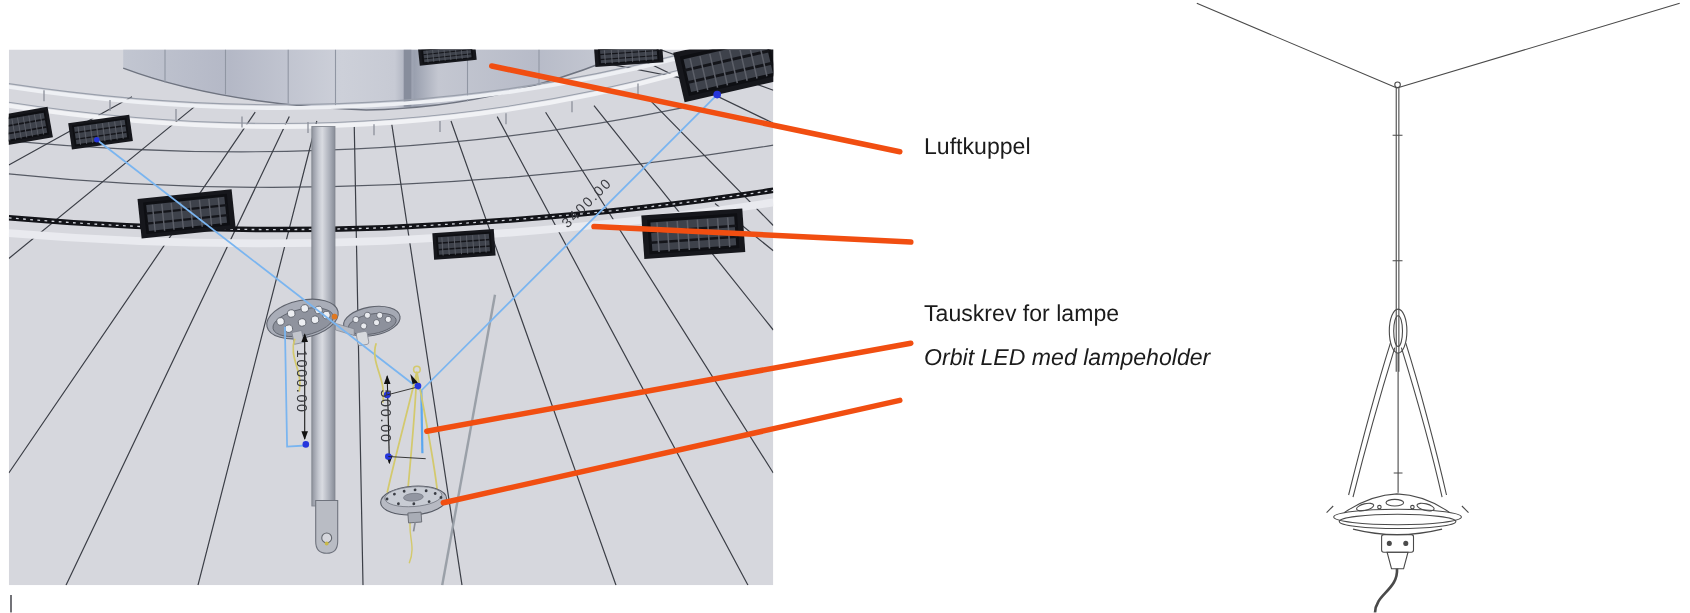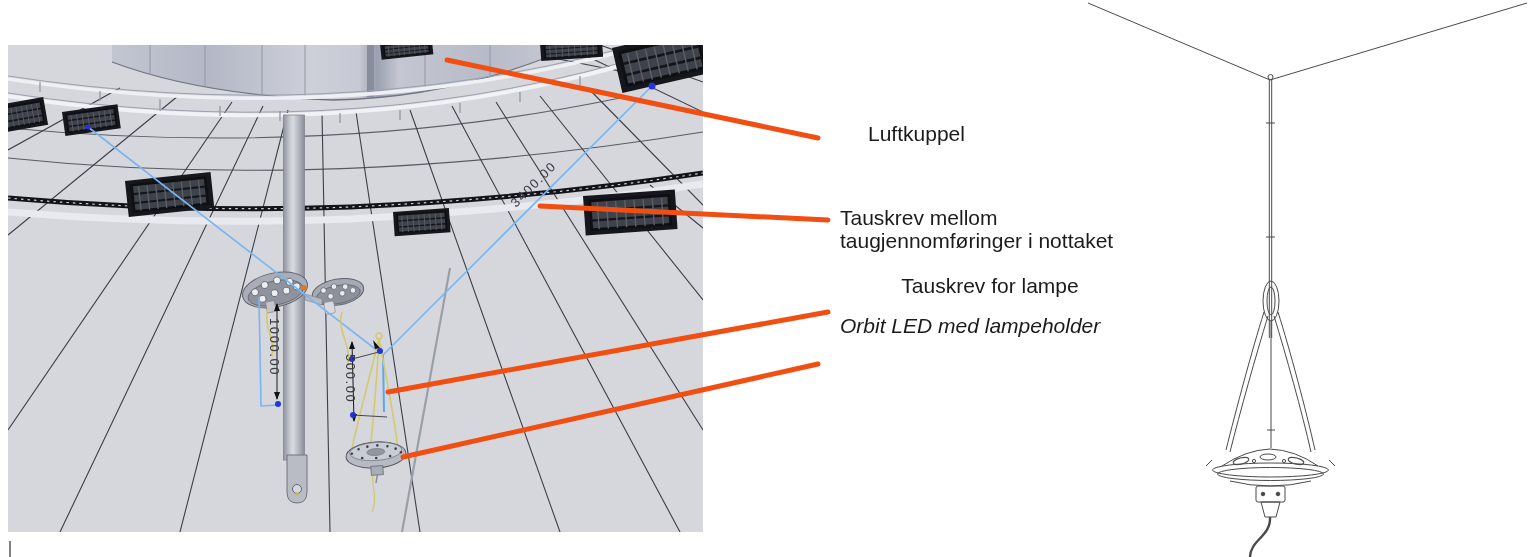--- a/index.html
+++ b/index.html
@@ -1,23 +1,23 @@
 <!DOCTYPE html>
 <html><head>
 <meta charset="utf-8">
 <style>
   html,body{margin:0;padding:0;background:#ffffff;}
   .page{position:relative;width:1536px;height:557px;background:#ffffff;overflow:hidden;
         font-family:"Liberation Sans", sans-serif;}
   .stage{position:absolute;left:0;top:0;}
   .callout{position:absolute;font-size:21px;line-height:23px;color:#1b1b1b;
            font-family:"Liberation Sans", sans-serif;}
-  .co-luft{left:840px;top:122px;width:220px;margin-left:28px;}
+  .co-luft{left:840px;top:122px;width:220px;}
   .co-mellom{left:840px;top:206px;width:300px;}
-  .co-lampe{left:840px;top:274px;width:300px;text-align:center;}
+  .co-lampe{left:840px;top:274px;width:300px;}
   .co-orbit{left:840px;top:314px;width:340px;font-style:italic;}
 </style>
 </head>
 <body>
 
 <div class="page">
 
 <svg class="stage" width="1536" height="557" viewBox="0 0 1536 557">
   <defs>
     <clipPath id="cadclip">
@@ -239,17 +239,16 @@
       <circle cx="1278" cy="494" r="1.8" fill="#4a4a4a"></circle>
       <path d="M1261,502 L1280,502 L1276,517 L1265,517 Z"></path>
     </g>
     <path d="M1270,517 C1271,532 1258,538 1253,547 Q1250,552 1250,557" stroke-width="2.4"></path>
   </g>
 
   <line x1="10" y1="541" x2="10" y2="557" stroke="#55565c" stroke-width="1.5"></line>
 </svg>
 
 <div class="callout co-luft">Luftkuppel</div>
-<div class="callout co-mellom">Tauskrev mellom taugjennomføringer i nottaket</div>
 <div class="callout co-lampe">Tauskrev for lampe</div>
 <div class="callout co-orbit">Orbit LED med lampeholder</div>
 
 </div>
 
 </body></html>

